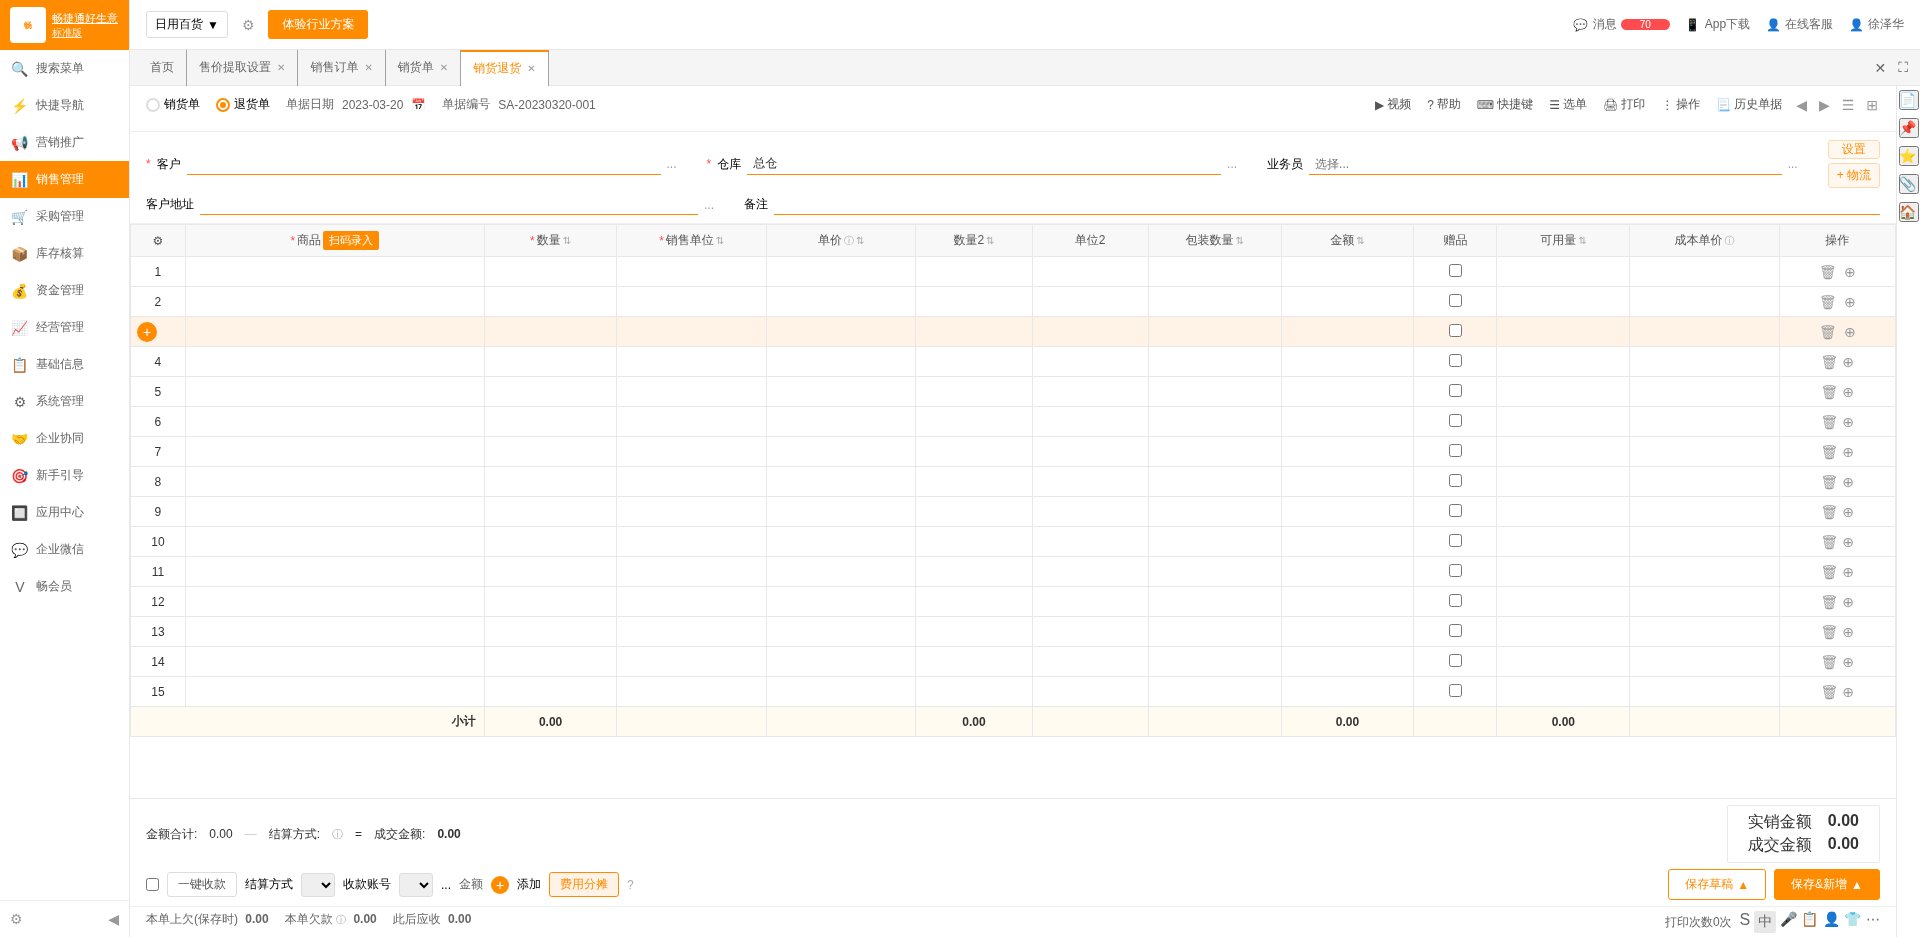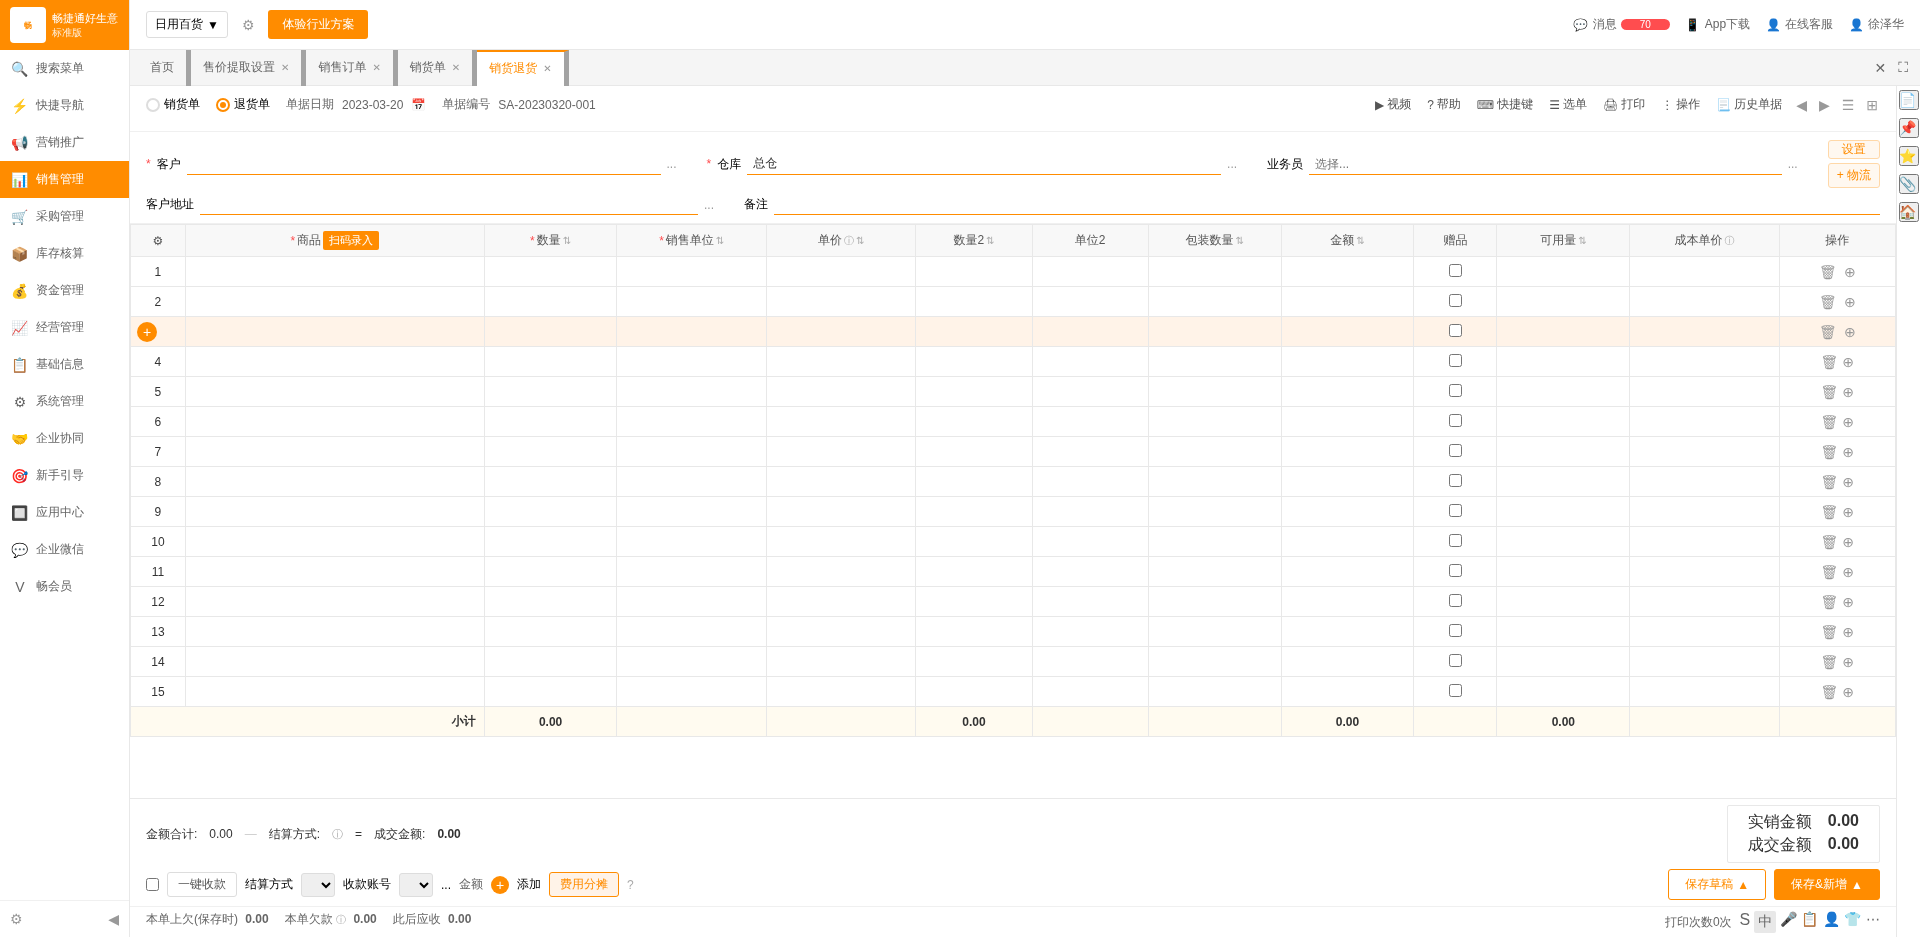--- a/index.html
+++ b/index.html
@@ -5,42 +5,42 @@
     * { box-sizing: border-box; margin: 0; padding: 0; }
     body { font-family: 'Microsoft YaHei', Arial, sans-serif; font-size: 12px; background: #f5f5f5; overflow: hidden; }
     
     
     .app-container { display: flex; height: 937px; width: 1920px; }
     
     
     .sidebar { width: 130px; background: #fff; display: flex; flex-direction: column; border-right: 1px solid #e8e8e8; flex-shrink: 0; }
     .sidebar-logo { background: #ff8c00; padding: 10px; display: flex; align-items: center; gap: 6px; height: 50px; }
     .logo-icon { width: 36px; height: 36px; background: #fff; border-radius: 4px; display: flex; align-items: center; justify-content: center; font-size: 10px; color: #ff8c00; font-weight: bold; }
-    .logo-text { color: #fff; font-size: 11px; line-height: 1.3; }
+    .logo-text { color: #fff; font-size: 11px; line-height: 1.3; text-decoration: underline; }
     .sidebar-nav { flex: 1; overflow-y: auto; }
     .sidebar-nav-item { display: flex; align-items: center; gap: 8px; padding: 10px 12px; cursor: pointer; color: #666; font-size: 12px; }
     .sidebar-nav-item.active { background: #ff8c00; color: #fff; }
     .nav-icon { width: 16px; height: 16px; display: flex; align-items: center; justify-content: center; font-size: 14px; flex-shrink: 0; }
     .sidebar-bottom { padding: 8px; display: flex; align-items: center; justify-content: space-between; border-top: 1px solid #f0f0f0; }
     
     
     .main-area { flex: 1; display: flex; flex-direction: column; overflow: hidden; }
     
     
     .header { height: 50px; background: #fff; display: flex; align-items: center; justify-content: space-between; padding: 0 16px; border-bottom: 1px solid #e8e8e8; }
     .header-left { display: flex; align-items: center; gap: 12px; }
     .header-select { border: 1px solid #ddd; border-radius: 3px; padding: 4px 8px; font-size: 12px; background: #fff; display: flex; align-items: center; gap: 4px; cursor: pointer; }
     .header-btn-orange { background: #ff8c00; color: #fff; border: none; border-radius: 3px; padding: 6px 14px; font-size: 12px; cursor: pointer; }
     .header-right { display: flex; align-items: center; gap: 16px; color: #666; font-size: 12px; }
     .header-right-item { display: flex; align-items: center; gap: 4px; cursor: pointer; }
     .badge { background: #ff4d4f; color: #fff; border-radius: 10px; padding: 0 19px; font-size: 10px; min-width: 16px; text-align: center; }
     
     
     .tabs-bar { background: #f5f5f5; border-bottom: 1px solid #e8e8e8; display: flex; align-items: center; padding: 0 8px; height: 36px; }
-    .tab-item { padding: 0 12px; height: 36px; display: flex; align-items: center; gap: 6px; cursor: pointer; font-size: 12px; color: #666; border-right: 5px solid #a3a3a3; white-space: nowrap; justify-content: center; }
+    .tab-item { padding: 0 12px; height: 36px; display: flex; align-items: center; gap: 6px; cursor: pointer; font-size: 12px; color: #666; border-right: 1px solid #a3a3a3; white-space: nowrap; justify-content: center; }
     .tab-item.active { background: #fff; color: #ff8c00; border-top: 2px solid #ff8c00; }
     .tab-close { font-size: 10px; color: #999; }
     .tabs-actions { margin-left: auto; display: flex; gap: 4px; }
     .tabs-action-btn { background: none; border: none; cursor: pointer; color: #666; font-size: 14px; padding: 2px 4px; }
     
     
     .content { flex: 1; display: flex; overflow: hidden; }
     .main-content { flex: 1; background: #fff; overflow-y: auto; padding: 0; display: flex; flex-direction: column; }
     
     

